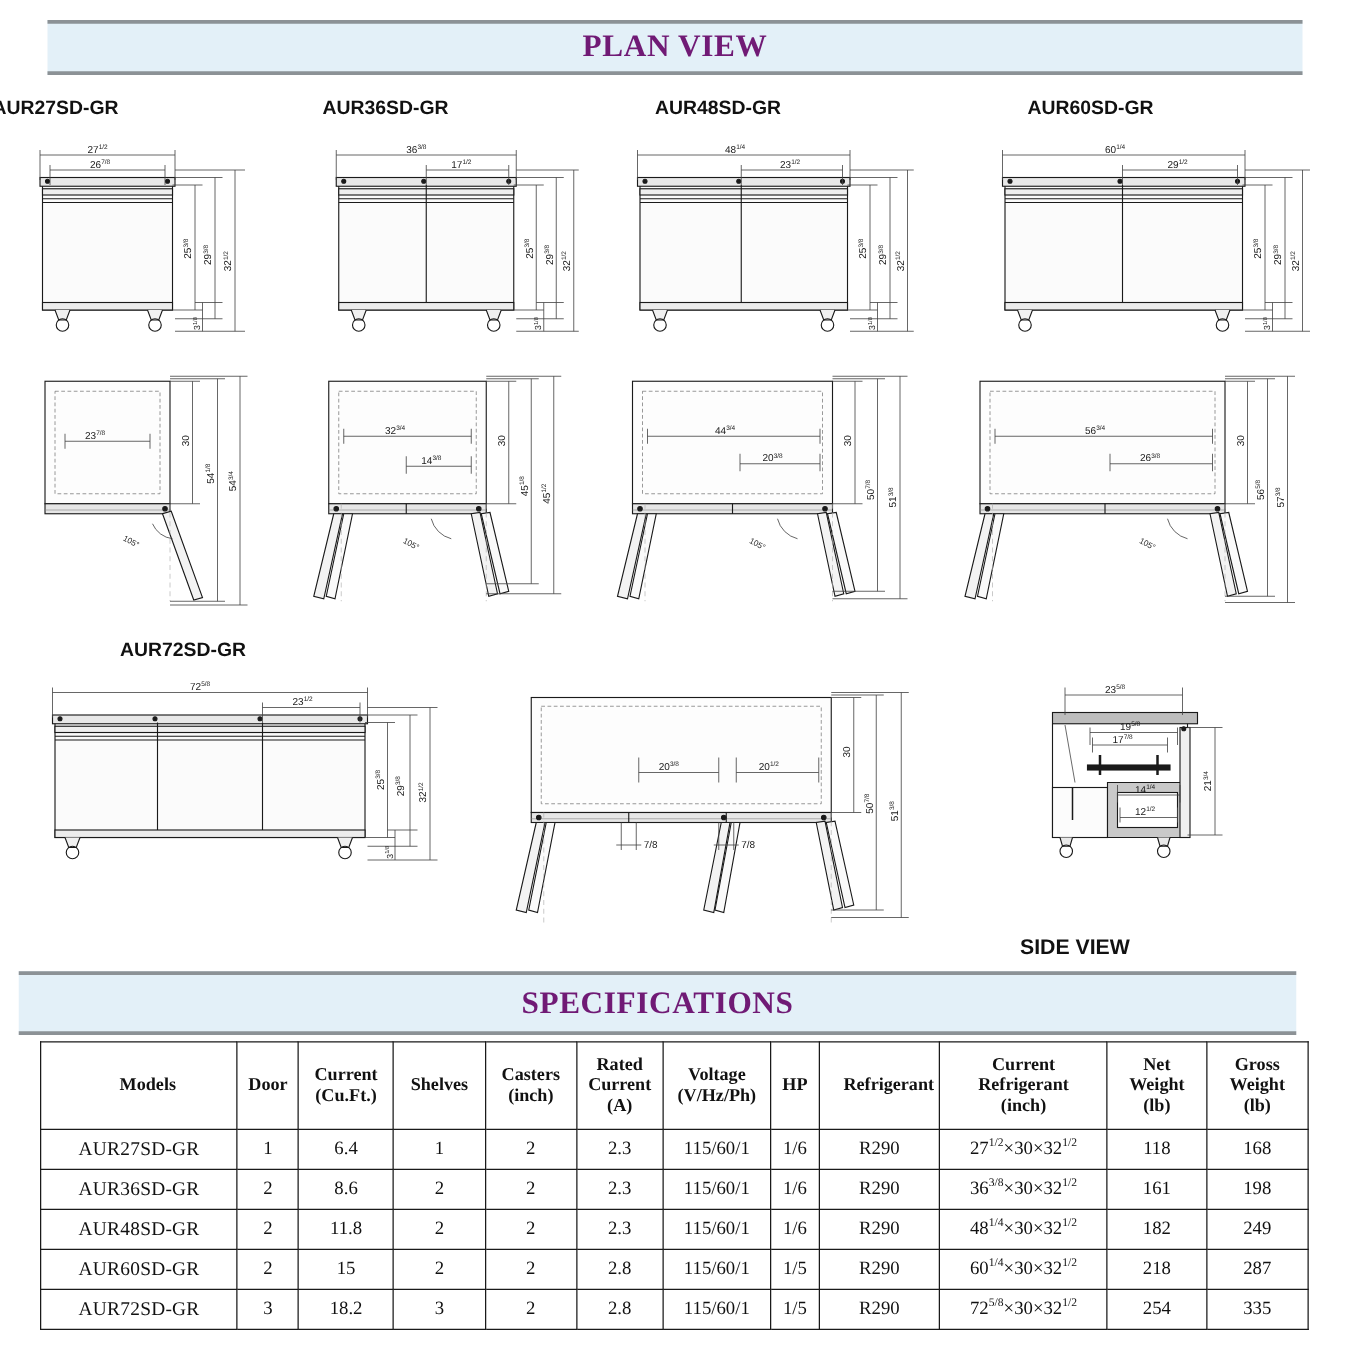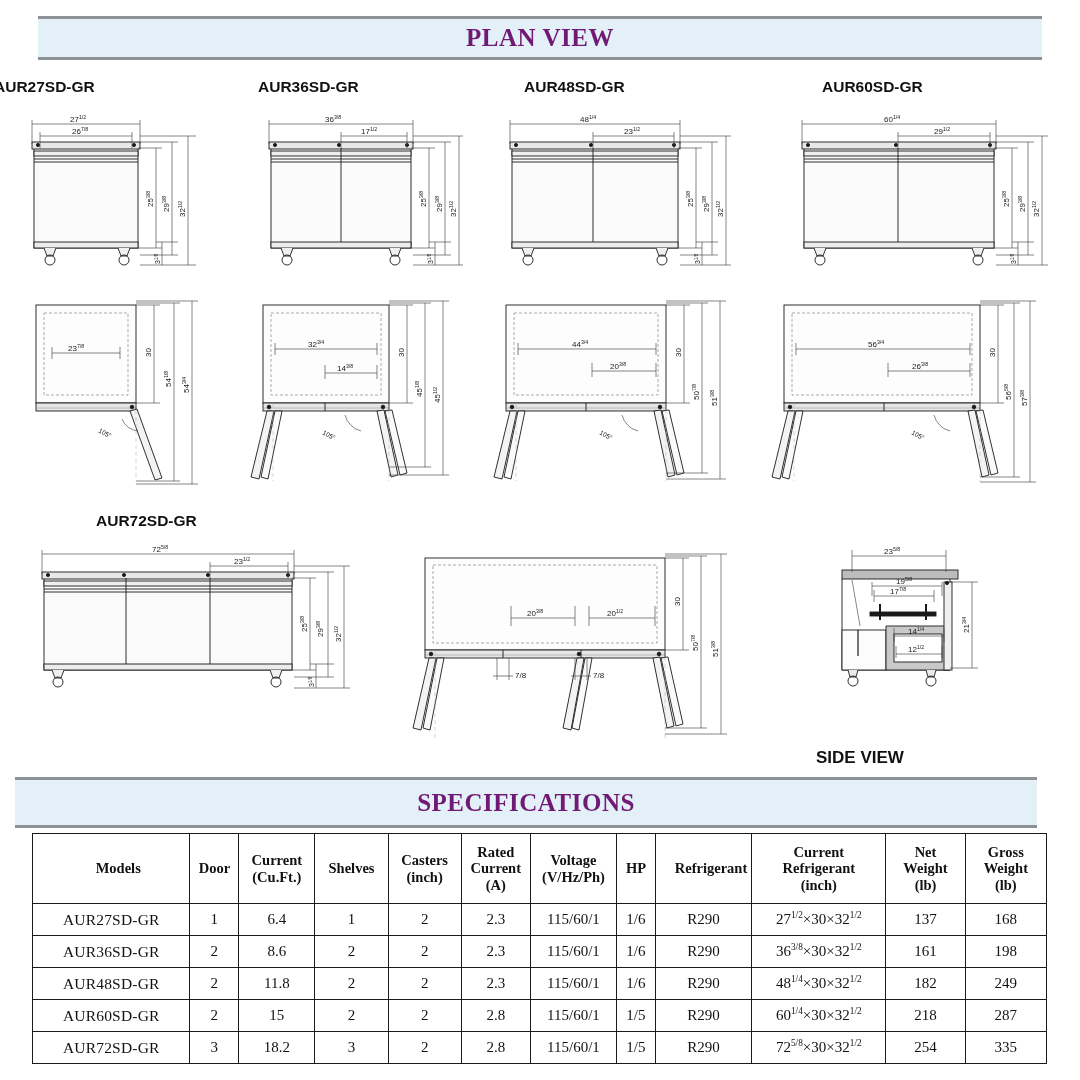--- a/index.html
+++ b/index.html
@@ -698,21 +698,21 @@
           <td class="model-cell">AUR27SD-GR</td>
           <td>1</td>
           <td>6.4</td>
           <td>1</td>
           <td>2</td>
           <td>2.3</td>
           <td>115/60/1</td>
           <td>1/6</td>
           <td>R290</td>
           <td class="frac">27<sup>1/2</sup>×30×32<sup>1/2</sup></td>
-          <td>137</td>
+          <td>118</td>
           <td>168</td>
         </tr>
         <tr>
           <td class="model-cell">AUR36SD-GR</td>
           <td>2</td>
           <td>8.6</td>
           <td>2</td>
           <td>2</td>
           <td>2.3</td>
           <td>115/60/1</td>

